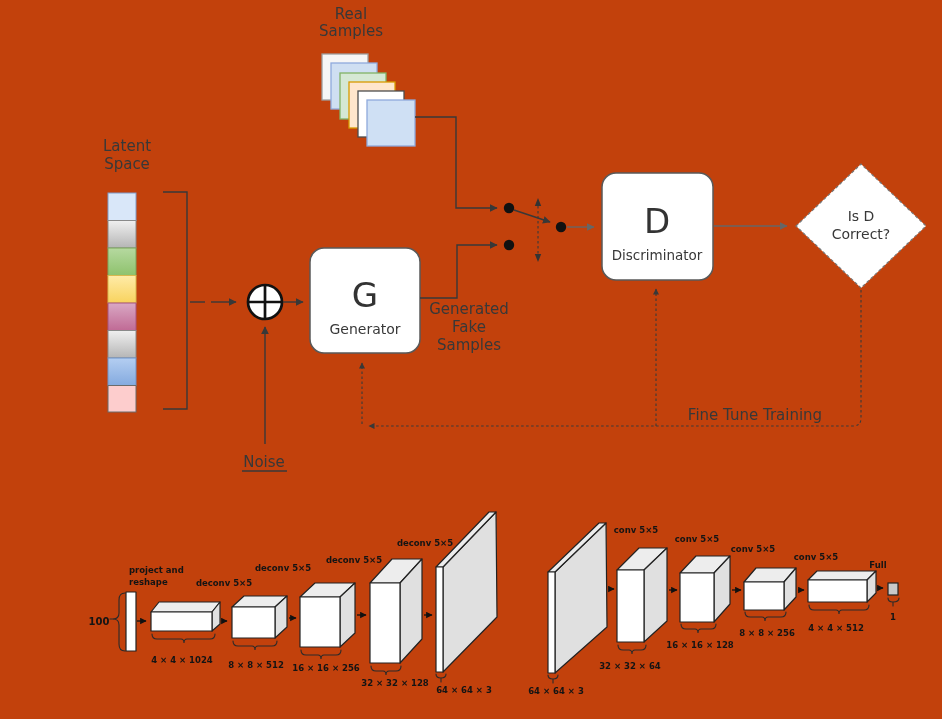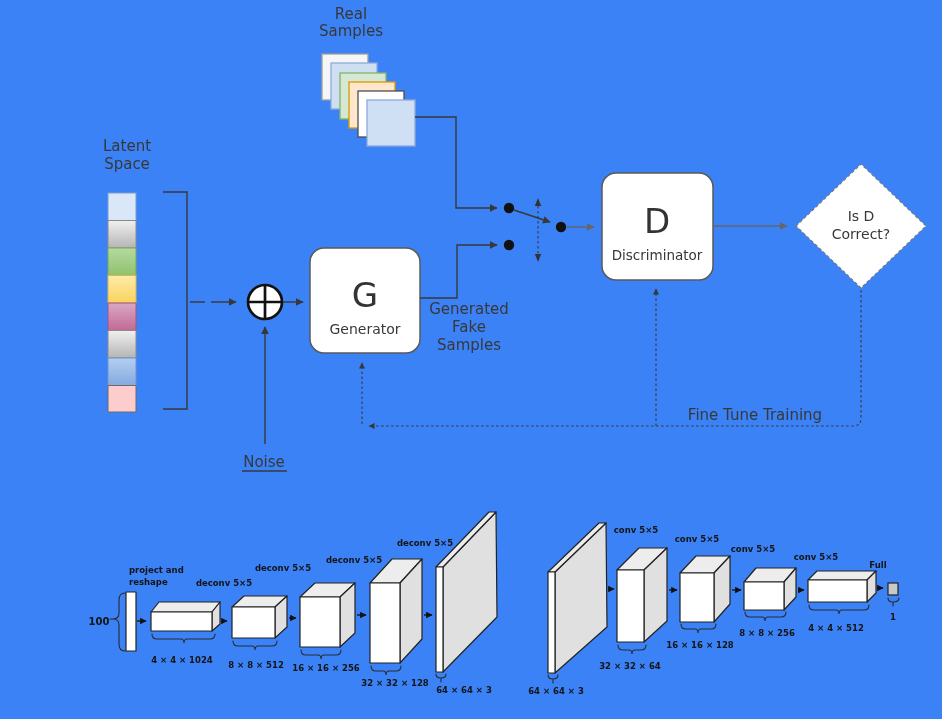--- a/index.html
+++ b/index.html
@@ -1,16 +1,16 @@
 <!DOCTYPE html>
 <html><head>
 <meta charset="utf-8">
 <style>
   html,body { margin:0; padding:0; background:#fff; }
-  .stage { position:relative; width:942px; height:719px; background:#3b82f6; overflow:hidden;
+  .stage { position:relative; width:942px; height:719px; background:#c2410c; overflow:hidden;
            font-family:"DejaVu Sans",sans-serif; }
   .stage svg { position:absolute; display:block; }
   
   .ln  { stroke:#383838; stroke-width:1.4; fill:none; }
   .lng { stroke:#666666; stroke-width:1.4; fill:none; }
   .dsh { stroke:#3a3a3a; stroke-width:1.1; fill:none; stroke-dasharray:2.5 2.5; }
   .nodebox { fill:#ffffff; stroke:#595959; stroke-width:1.5; }
   .t   { font-family:"DejaVu Sans",sans-serif; fill:#383838; }
   .s15 { font-size:15px; } .s14 { font-size:14px; } .s13 { font-size:13.5px; }
   .s34 { font-size:34px; fill:#333; }

